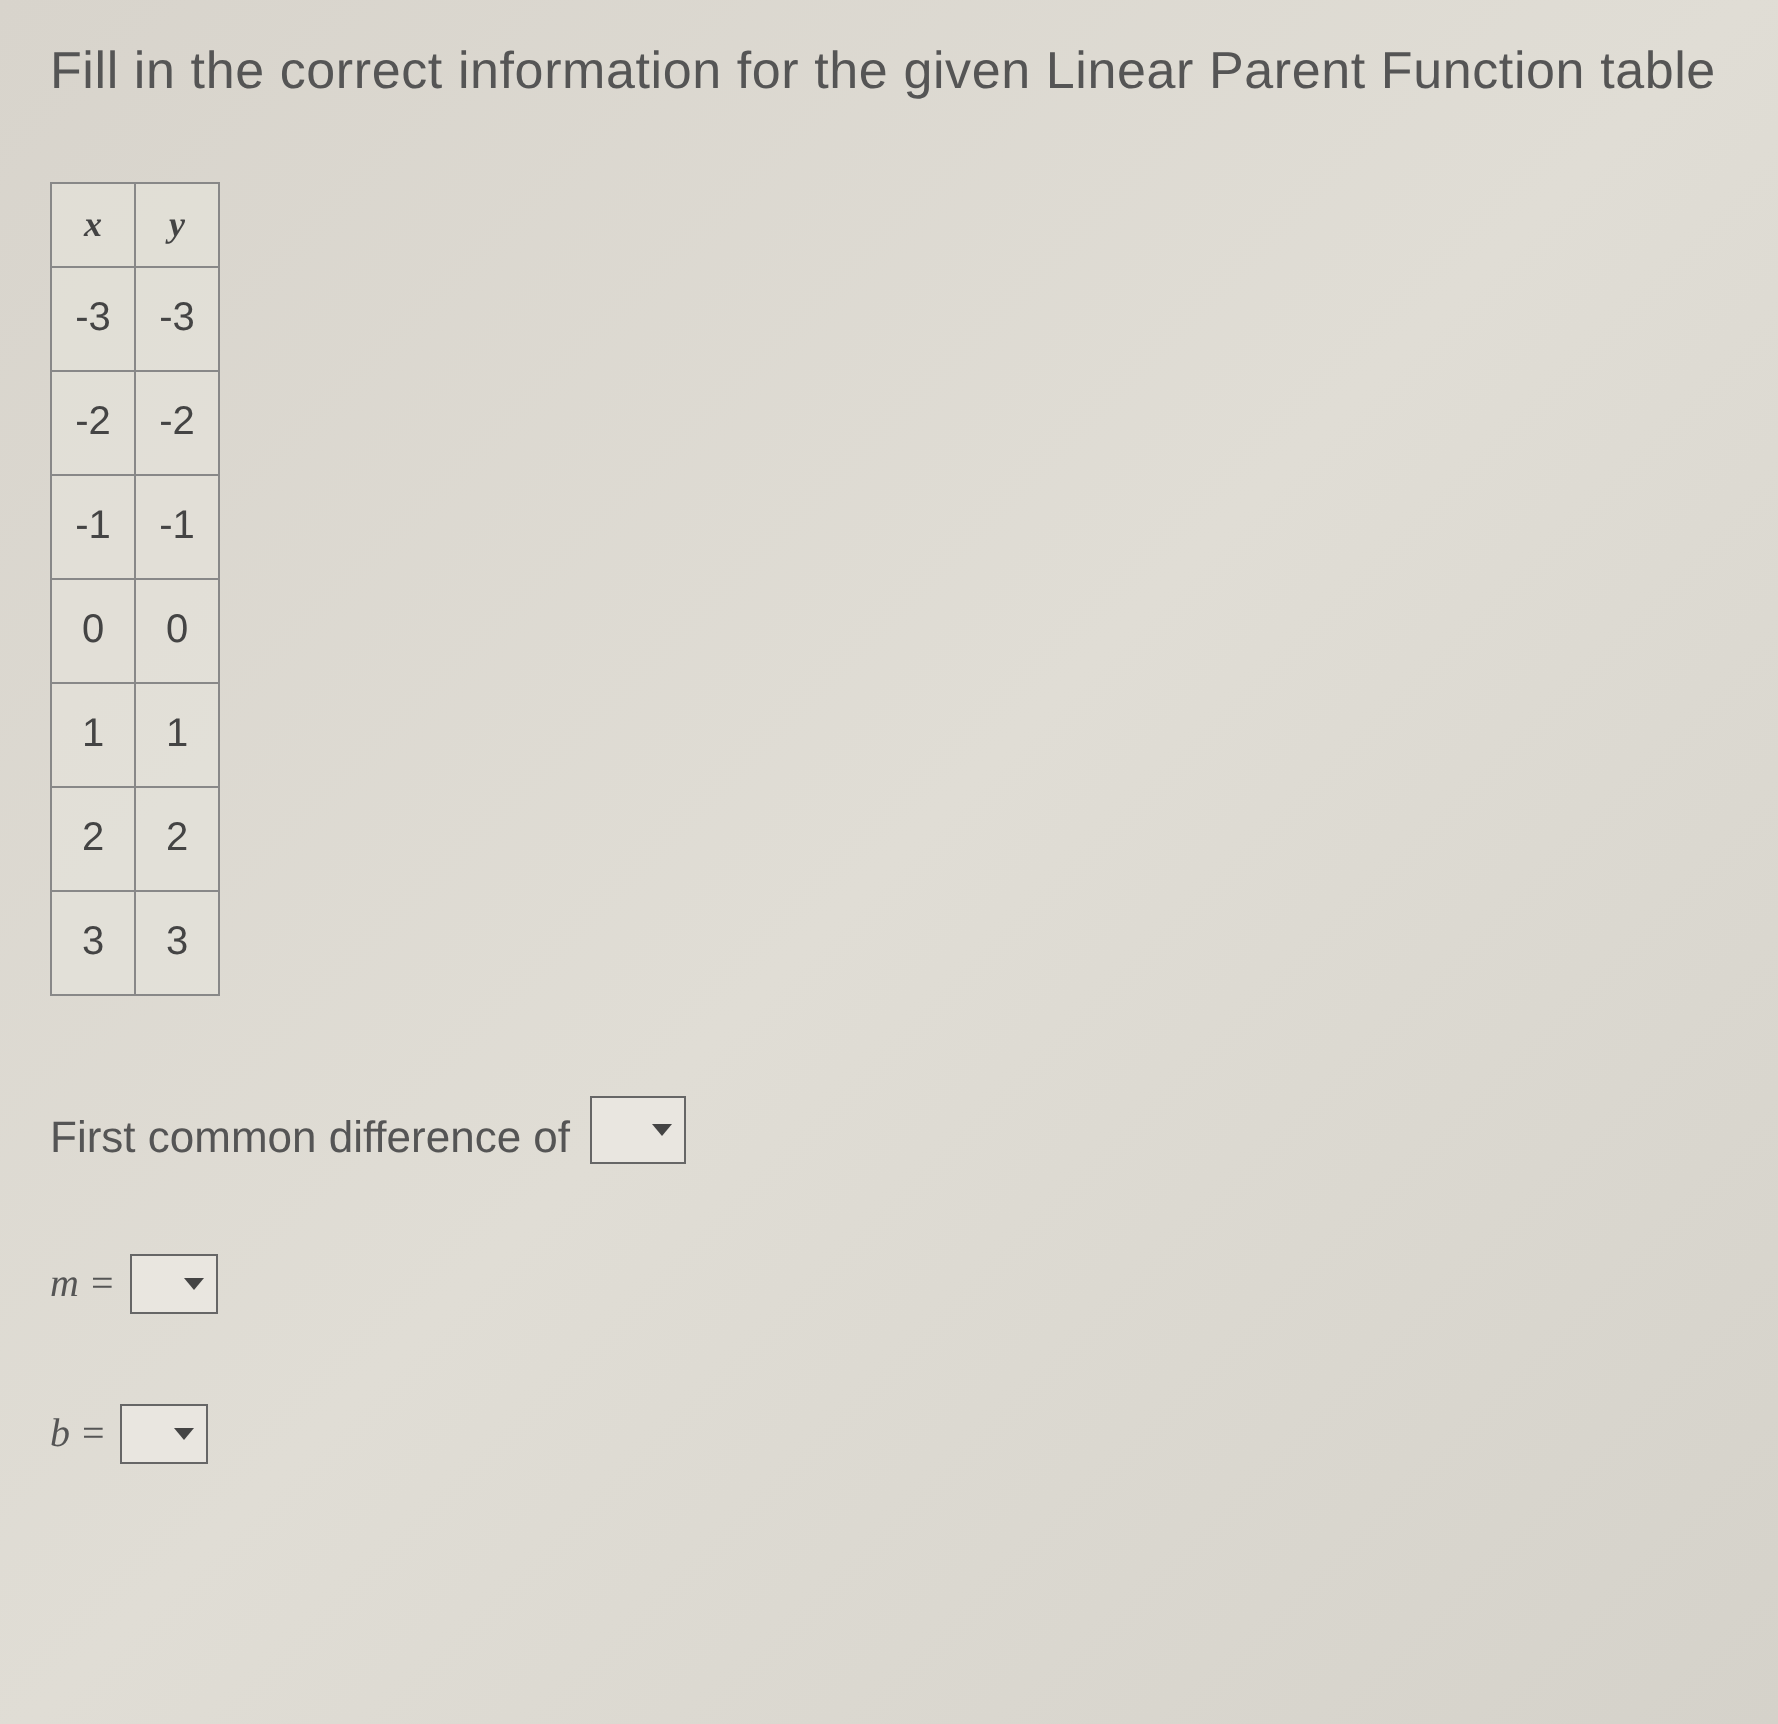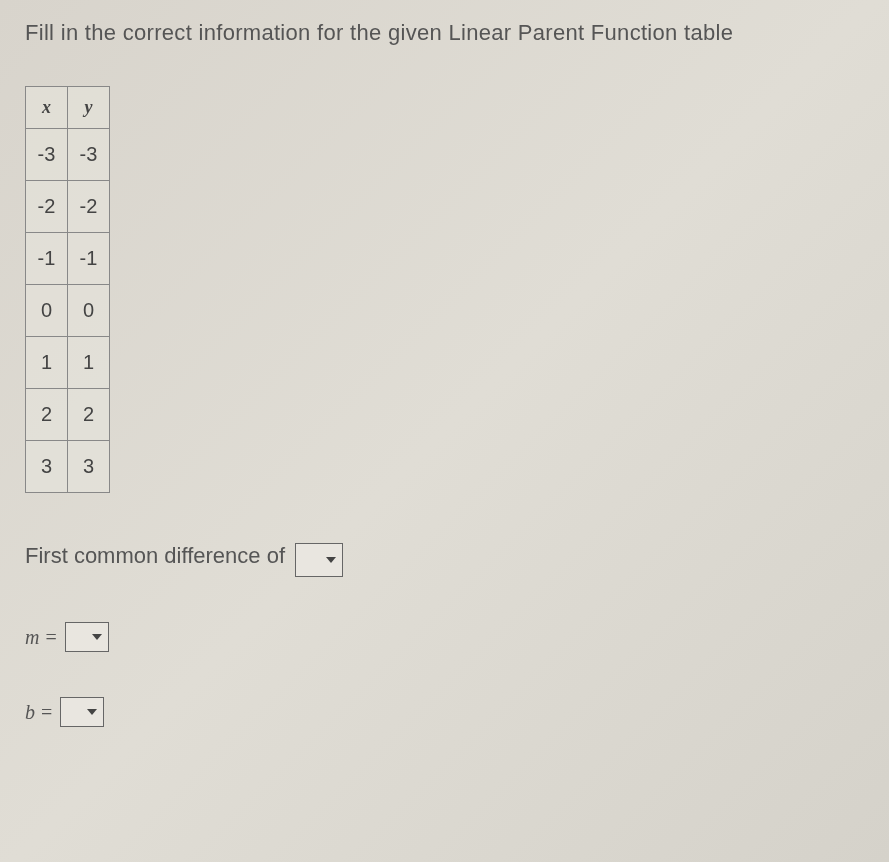--- a/index.html
+++ b/index.html
@@ -10,21 +10,21 @@
     body {
       font-family: Arial, Helvetica, sans-serif;
       background: linear-gradient(135deg, #d8d4cc 0%, #e0ddd5 50%, #d5d2ca 100%);
       width: 889px;
       height: 862px;
       padding: 20px 25px;
       color: #4a4a4a;
       position: relative;
     }
     .instruction {
-      font-size: 22px;
+      font-size: 26px;
       font-weight: 500;
       color: #555;
       margin-bottom: 40px;
       letter-spacing: 0.3px;
     }
     .data-table {
       border-collapse: collapse;
       margin-bottom: 50px;
       background: rgba(230, 228, 220, 0.6);
     }
@@ -41,21 +41,21 @@
     }
     .data-table th {
       font-style: italic;
       font-family: 'Times New Roman', serif;
       font-weight: 600;
       height: 42px;
       font-size: 18px;
     }
     .question-row {
       display: flex;
-      align-items: flex-start;
+      align-items: flex-end;
       margin-bottom: 45px;
       font-size: 22px;
       color: #555;
     }
     .question-row .label-text {
       margin-right: 10px;
     }
     .equation-row {
       display: flex;
       align-items: center;

